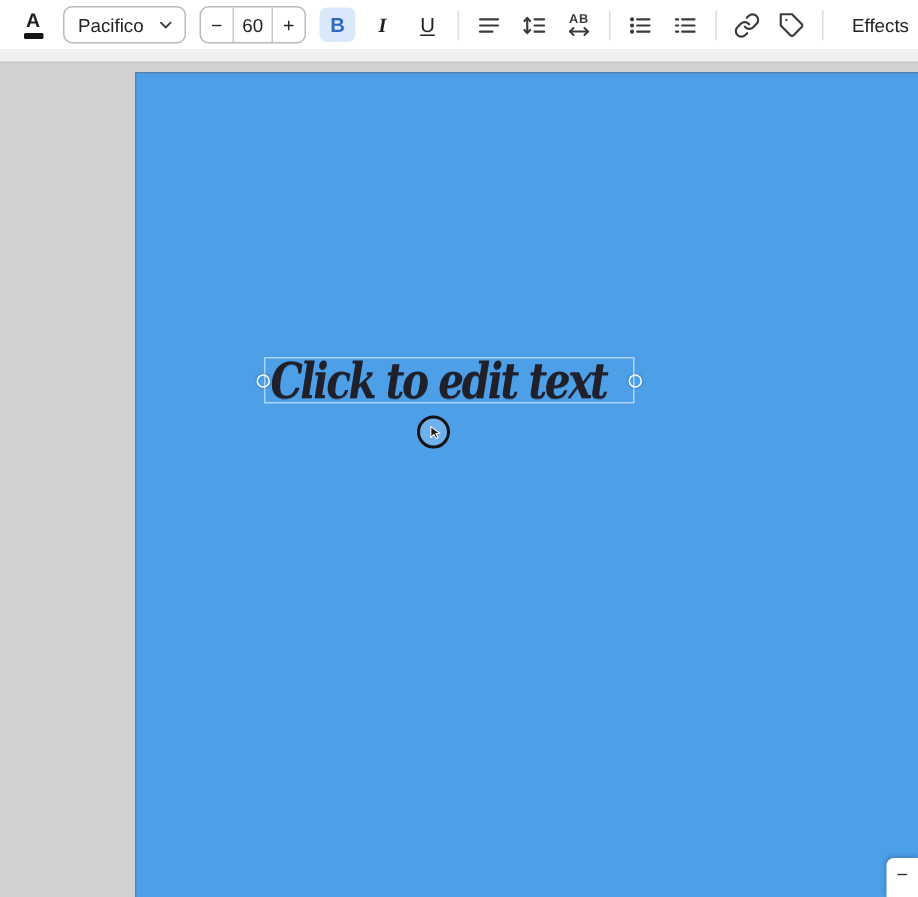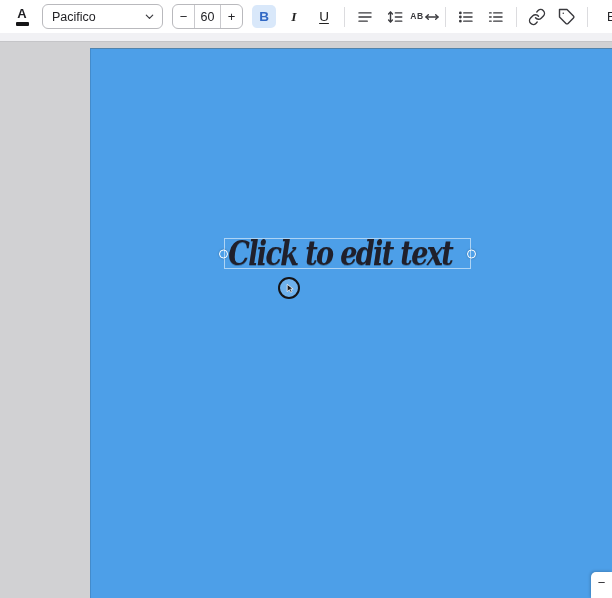--- a/index.html
+++ b/index.html
@@ -60,21 +60,21 @@
     margin-right: 8px;
   }
   .font-color .glyph { font-size: 13px; font-weight: bold; color: #1e1e22; line-height: 12px; }
   .font-color .swatch { width: 13px; height: 4px; background: #151517; border-radius: 1px; }
 
   
   .font-select {
     display: inline-flex;
     align-items: center;
     justify-content: space-between;
-    width: 121px;
+    width: 82px;
     height: 25px;
     border: 1px solid #b9b9bd;
     border-radius: 6px;
     padding: 0 7px 0 9px;
     font-size: 12.5px;
     color: #232327;
     background: #fff;
     cursor: pointer;
     margin-right: 9px;
     flex: 0 0 auto;
@@ -107,21 +107,21 @@
 
   
   .fmt { width: 23px; height: 23px; font-size: 13.5px; margin: 0 3px; }
   .fmt-bold { background: #d9e8fa; color: #3168c4; font-weight: bold; border-radius: 5px; }
   .fmt-italic { font-family: "Liberation Serif", serif; font-style: italic; font-weight: 600; color: #222; }
   .fmt-underline { text-decoration: underline; text-underline-offset: 2px; color: #222; font-weight: 500; }
 
   .tb-icon-btn { width: 24px; height: 24px; margin: 0 3px; }
 
   
-  .ls-icon { display: inline-flex; flex-direction: row; align-items: center; gap: 0; }
+  .ls-icon { display: inline-flex; flex-direction: column; align-items: center; gap: 0; }
   .ls-icon .ab { font-size: 8.5px; font-weight: bold; line-height: 9px; color: #3a3a3e; letter-spacing: 0.5px; }
 
   .effects-btn {
     font-size: 12.5px;
     color: #232327;
     padding: 4px 11px;
     margin-left: 3px;
     white-space: nowrap;
   }
 
@@ -136,21 +136,20 @@
     border-left: 1px solid rgba(0, 0, 0, 0.12);
   }
 
   .selection-box {
     position: absolute;
     left: 85px; top: 189px;
     width: 247px; height: 31px;
     border: 1px solid rgba(255, 255, 255, 0.55);
     display: flex;
     align-items: center;
-    margin-left: 48px;
   }
   .canvas-text {
     font-family: "DejaVu Serif", "Liberation Serif", serif;
     font-style: italic;
     font-weight: bold;
     font-size: 33px;
     line-height: 1;
     letter-spacing: -2px;
     color: #20202b;
     padding-left: 4px;

